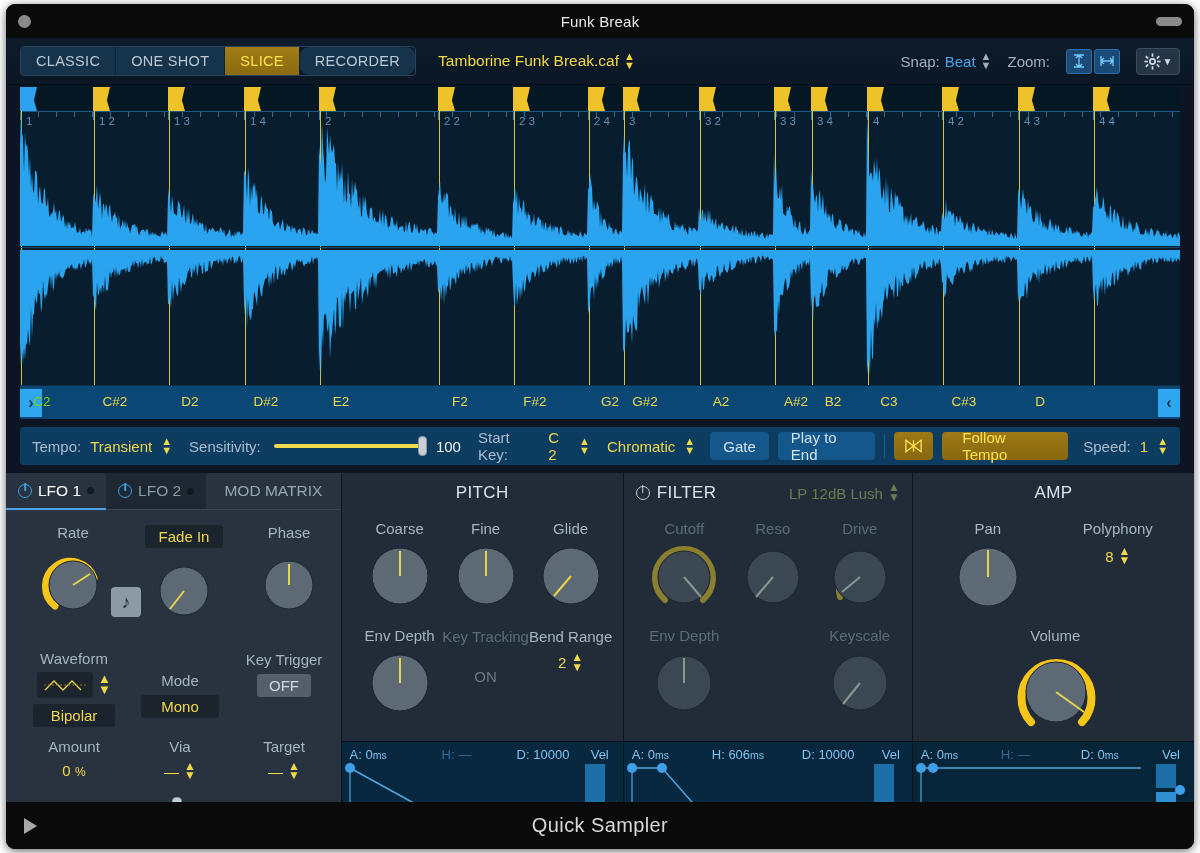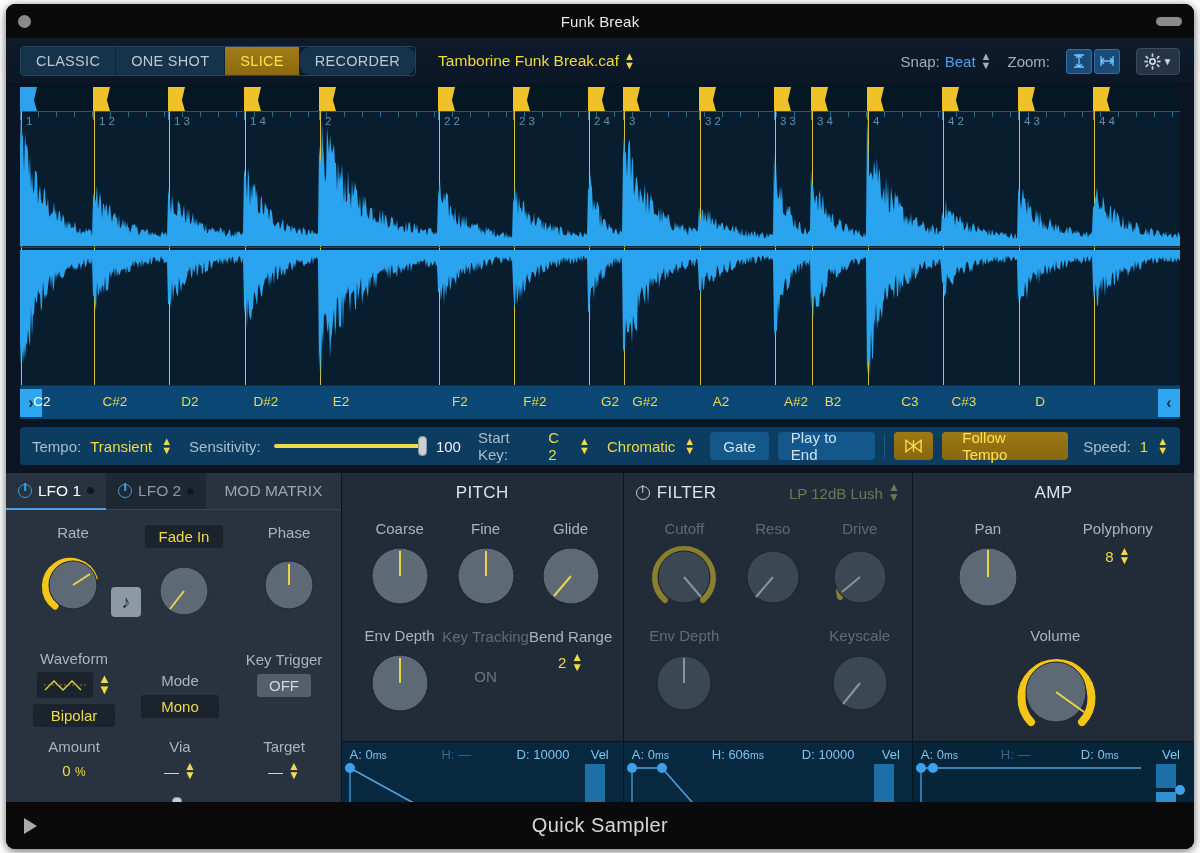--- a/index.html
+++ b/index.html
@@ -154,21 +154,21 @@
     margin: 0 14px;
     background: #0b4775;
     border-top: 1px solid #0d2e48;
   }
   .keylbl {
     position: absolute; top: 8px;
     color: #f0d94a; font-size: 13.5px;
     transform: translateX(-50%);
     white-space: nowrap;
   }
-  .keylbl.sel { color: #ffffff; }
+  .keylbl.sel { color: #84cc16; }
   .scrollL, .scrollR {
     position: absolute; top: 3px;
     width: 22px; height: 28px;
     background: #2ea7f0; color: #06304e;
     display: flex; align-items: center; justify-content: center;
     font-size: 16px; font-weight: bold;
   }
   .scrollL { left: 0; }
   .scrollR { right: 0; }
 
@@ -534,21 +534,21 @@
         <div class="keylbl" style="left: 170px;">D2</div>
         <div class="keylbl" style="left: 246px;">D#2</div>
         <div class="keylbl" style="left: 321px;">E2</div>
         <div class="keylbl" style="left: 440px;">F2</div>
         <div class="keylbl" style="left: 515px;">F#2</div>
         <div class="keylbl" style="left: 590px;">G2</div>
         <div class="keylbl" style="left: 625px;">G#2</div>
         <div class="keylbl" style="left: 701px;">A2</div>
         <div class="keylbl" style="left: 776px;">A#2</div>
         <div class="keylbl" style="left: 813px;">B2</div>
-        <div class="keylbl" style="left: 890px;">C3</div>
+        <div class="keylbl" style="left: 869px;">C3</div>
         <div class="keylbl" style="left: 944px;">C#3</div>
         <div class="keylbl" style="left: 1020px;">D</div>
       </div>
 
     <div class="slicebar">
       <span class="lblg">Tempo:</span>
       <span class="valy">Transient</span>
       <span class="stepper valy">
           <span>▲</span>
           <span>▼</span>

